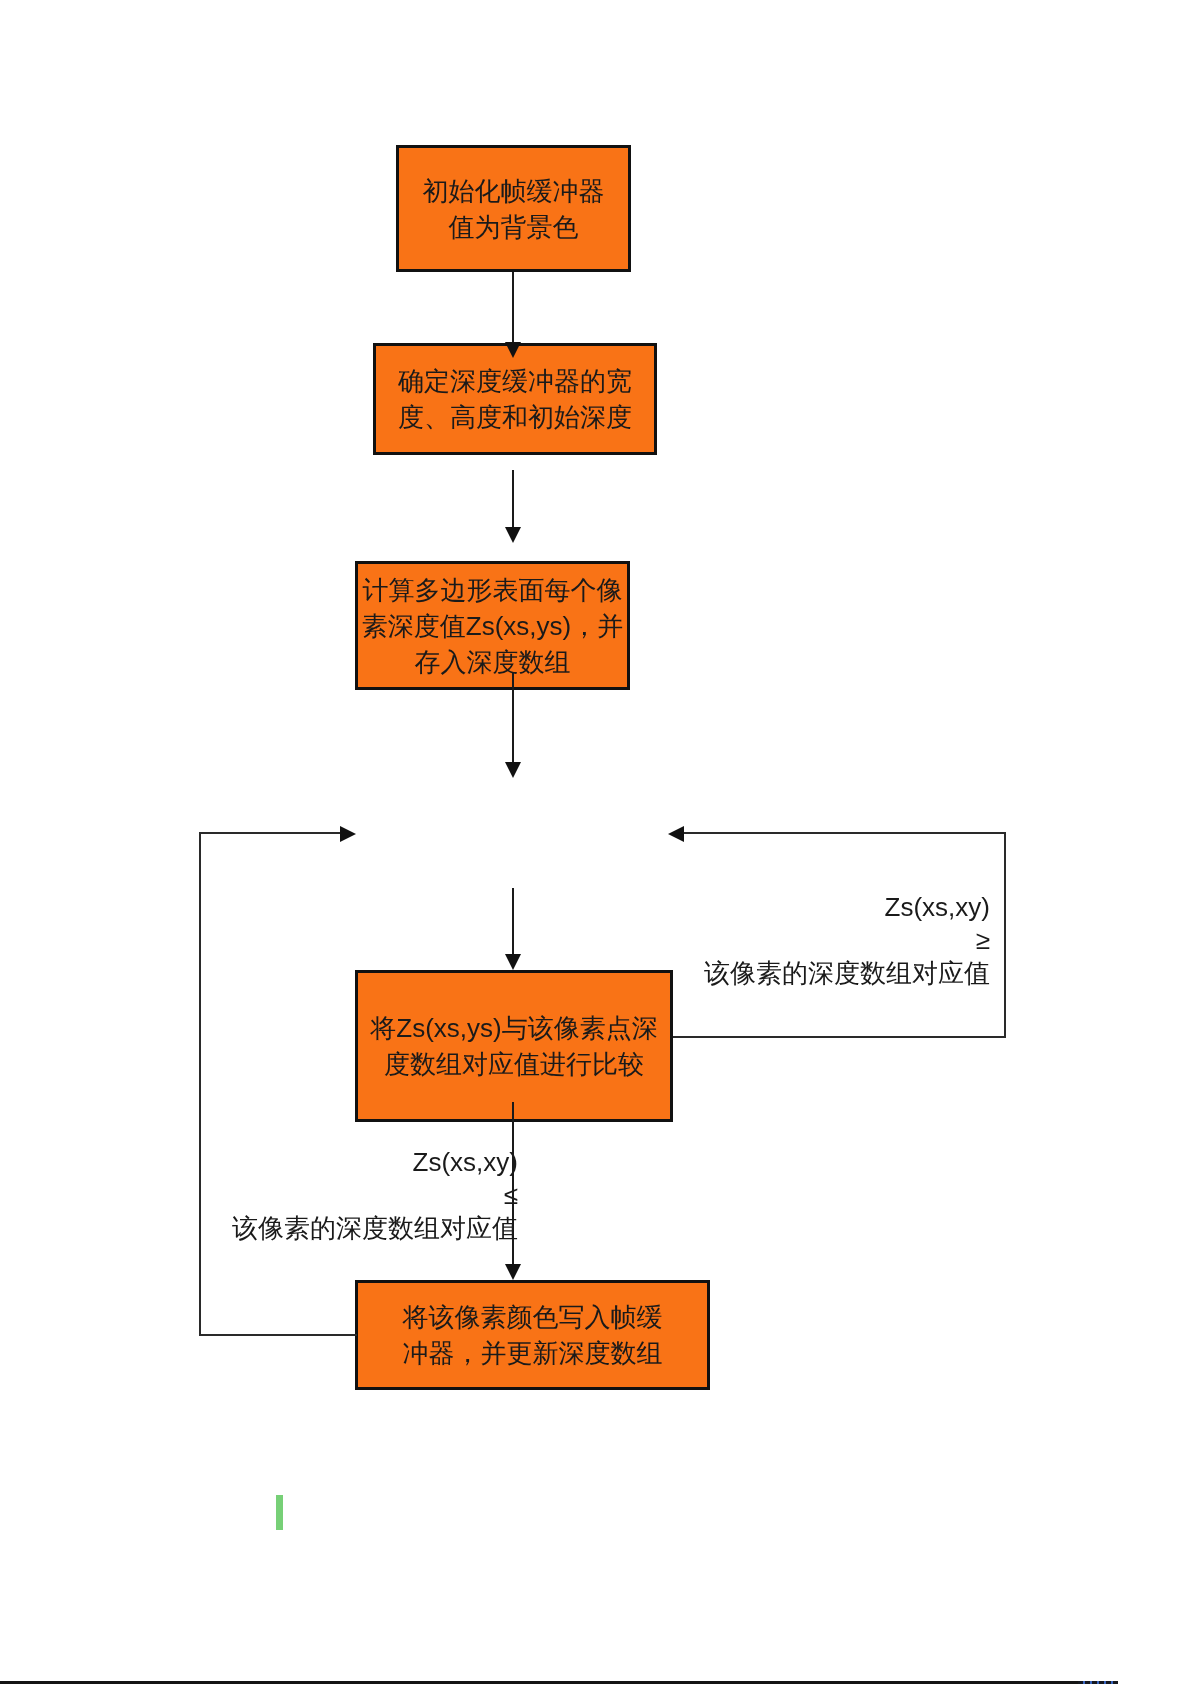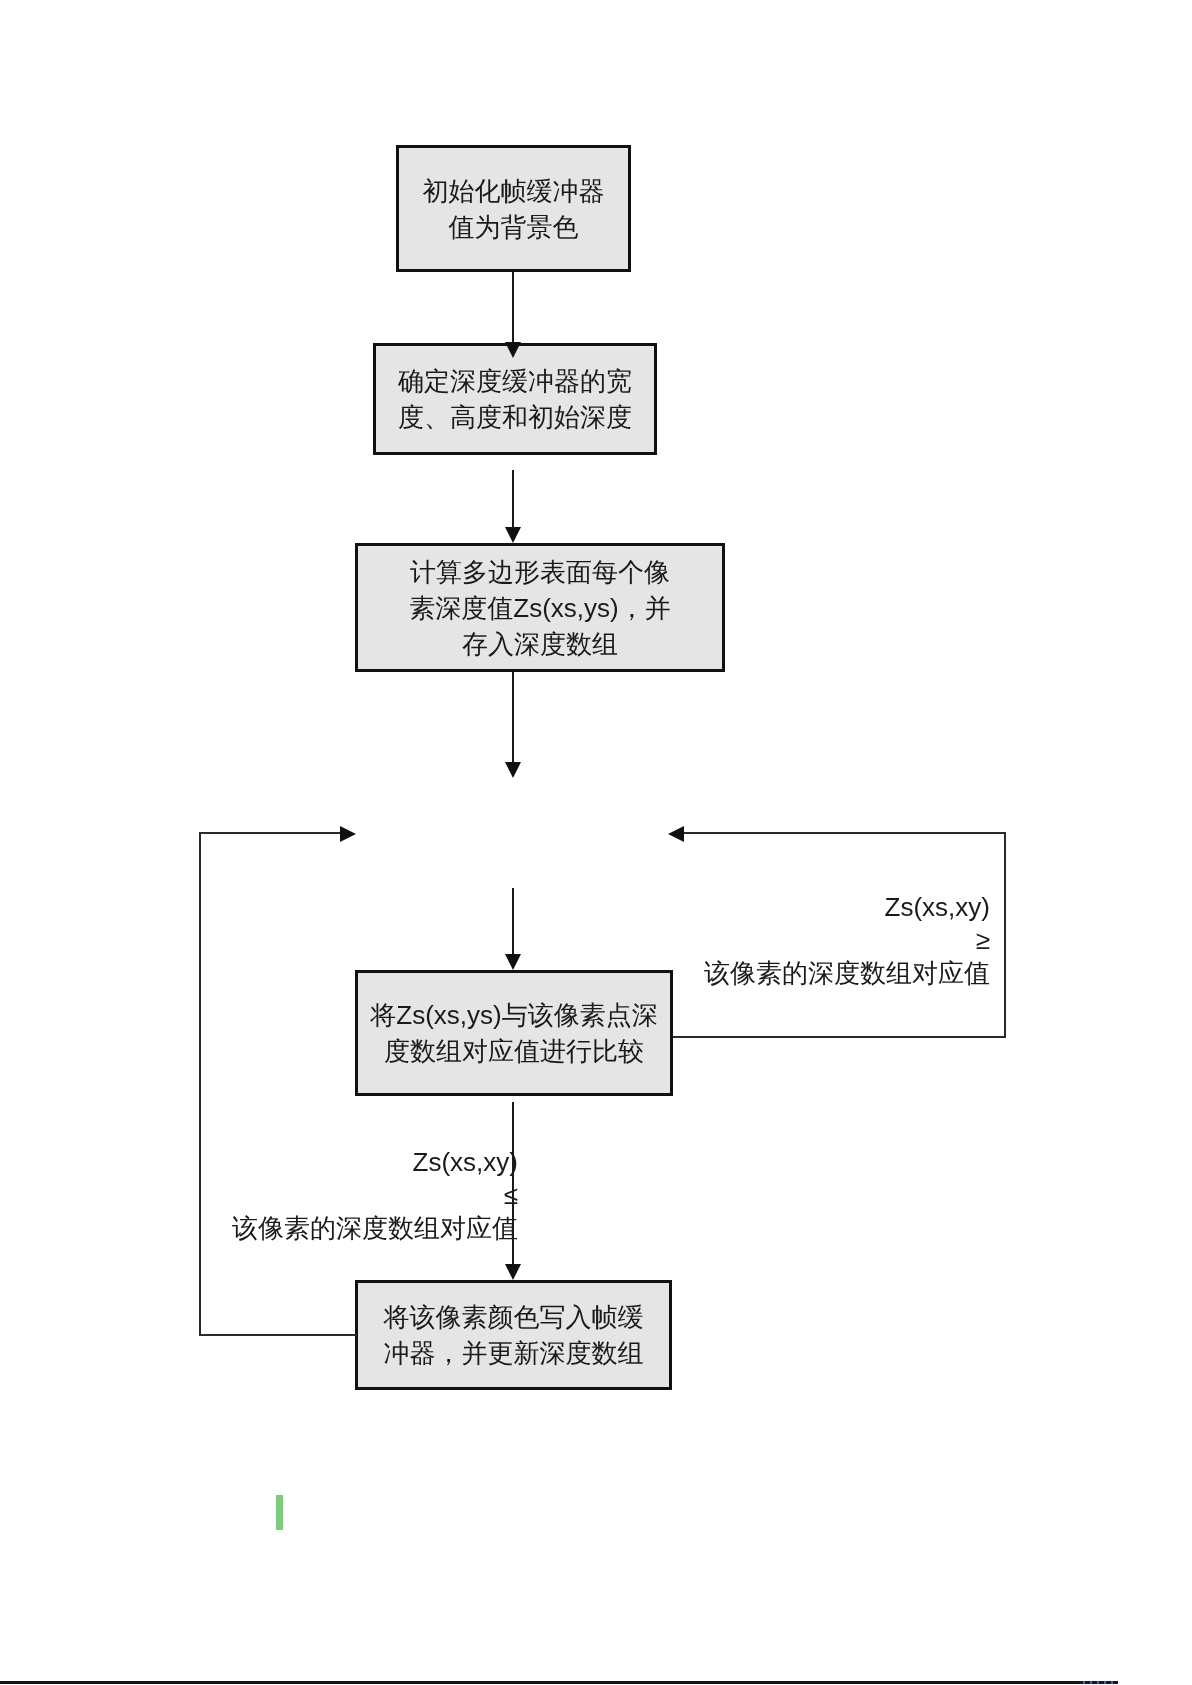--- a/index.html
+++ b/index.html
@@ -7,21 +7,21 @@
     position:relative;
     width:1192px;height:1685px;
     background:#ffffff;
     font-family:"Liberation Sans", sans-serif;
     color:#1a1a1a;
     overflow:hidden;
   }
   .box{
     position:absolute;
     border:3px solid #111111;
-    background:#e5e5e5;
+    background:#f97316;
     display:flex;align-items:center;justify-content:center;
     box-sizing:border-box;
   }
   .box-text{
     display:block;
     white-space:pre;
     text-align:center;
     font-size:26px;
     line-height:36px;
     color:#1a1a1a;
@@ -66,24 +66,24 @@
     background:#141414;
   }
   .bottom-highlight{
     position:absolute;
     left:1078px;top:1681px;width:40px;height:3px;
     background:repeating-linear-gradient(90deg,#15181f 0 5px,#3a66c0 5px 7px);
   }
   
   #box1{left:396px;top:145px;width:235px;height:127px;}
   #box2{left:373px;top:343px;width:284px;height:112px;}
-  #box3{left:355px;top:543px;width:370px;height:129px;}
+  #box3{left:355px;top:561px;width:275px;height:129px;}
   #box4{left:356px;top:778px;width:312px;height:110px;}
-  #box5{left:355px;top:970px;width:318px;height:126px;}
-  #box6{left:355px;top:1280px;width:317px;height:110px;}
+  #box5{left:355px;top:970px;width:318px;height:152px;}
+  #box6{left:355px;top:1280px;width:355px;height:110px;}
   
   #a1-line{left:512px;top:272px;height:72px;}  #a1-head{left:505px;top:342px;}
   #a2-line{left:512px;top:470px;height:59px;}  #a2-head{left:505px;top:527px;}
   #a3-line{left:512px;top:672px;height:92px;}  #a3-head{left:505px;top:762px;}
   #a4-line{left:512px;top:888px;height:68px;}  #a4-head{left:505px;top:954px;}
   #a5-line{left:512px;top:1102px;height:164px;} #a5-head{left:505px;top:1264px;}
   
   #rl-bottom{left:673px;top:1036px;width:333px;}
   #rl-vert{left:1004px;top:832px;height:206px;}
   #rl-top{left:684px;top:832px;width:322px;}

